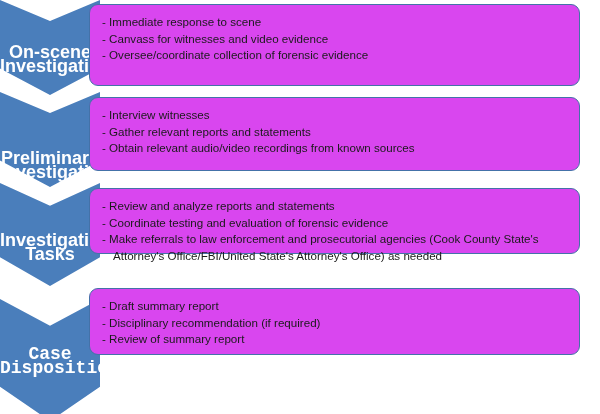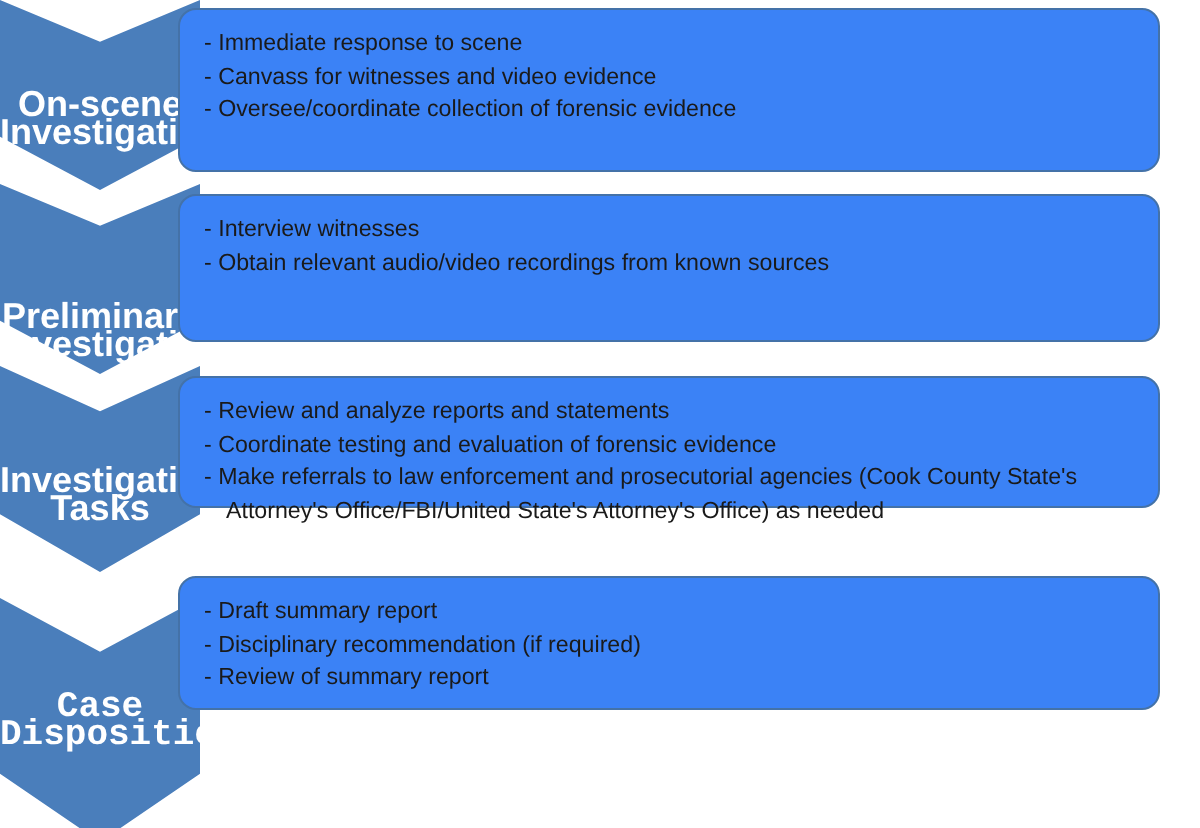--- a/index.html
+++ b/index.html
@@ -44,21 +44,21 @@
     right: 0;
     text-align: center;
     white-space: pre-line;
   }
 
   
   .detail-box {
     position: absolute;
     left: 89px;
     right: 20px;
-    background: #3b82f6;
+    background: #d946ef;
     border: 1.6px solid #4472A8;
     border-radius: 9px;
     box-sizing: border-box;
   }
   .detail-list {
     margin: 0;
     padding: 0;
     list-style: none;
   }
   .detail-list li {
@@ -98,20 +98,21 @@
 
   <div class="chevron" style="top:92px; height:95px;">
     <div class="shape"></div>
     <div class="label" style="top:59px;">Preliminary
 Investigation</div>
   </div>
   <div class="detail-box" style="top:97px; height:74px;">
     <div class="box-inner">
       <ul class="detail-list">
         <li>Interview witnesses</li>
+        <li>Gather relevant reports and statements</li>
         <li>Obtain relevant audio/video recordings from known sources</li>
       </ul>
     </div>
   </div>
 
   <div class="chevron" style="top:183px; height:103px;">
     <div class="shape"></div>
     <div class="label" style="top:50px;">Investigative
 Tasks</div>
   </div>

